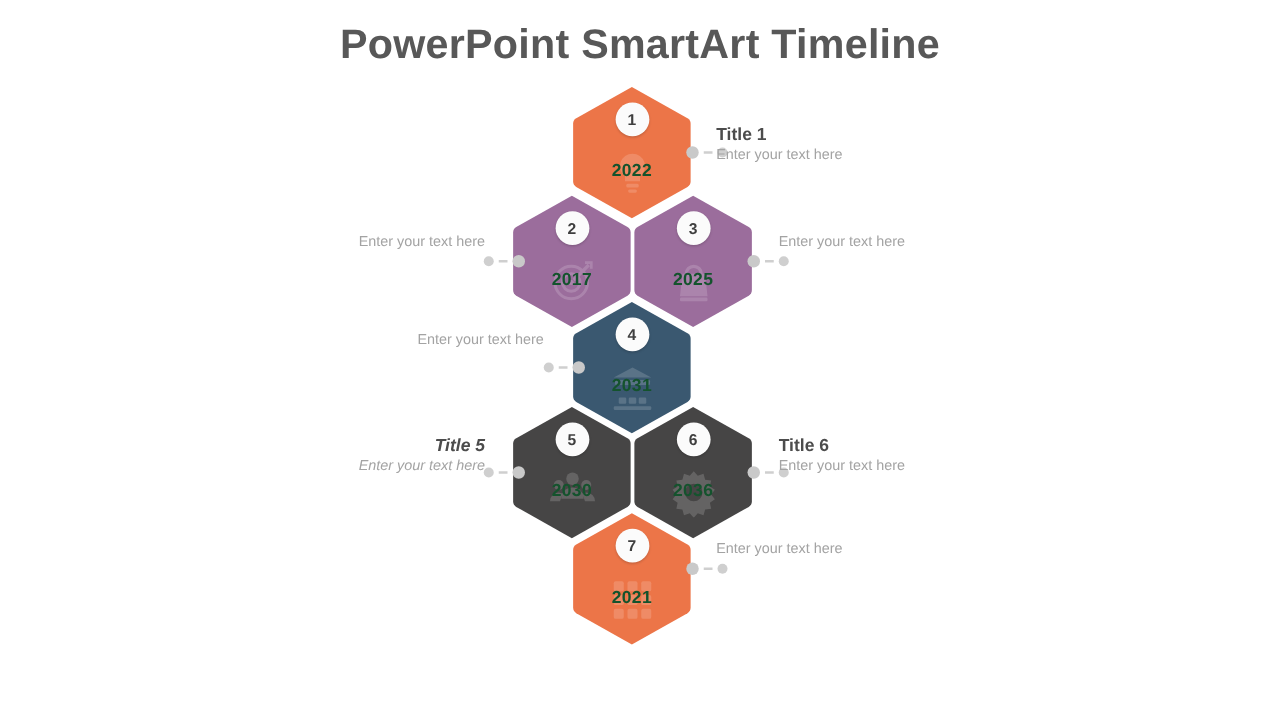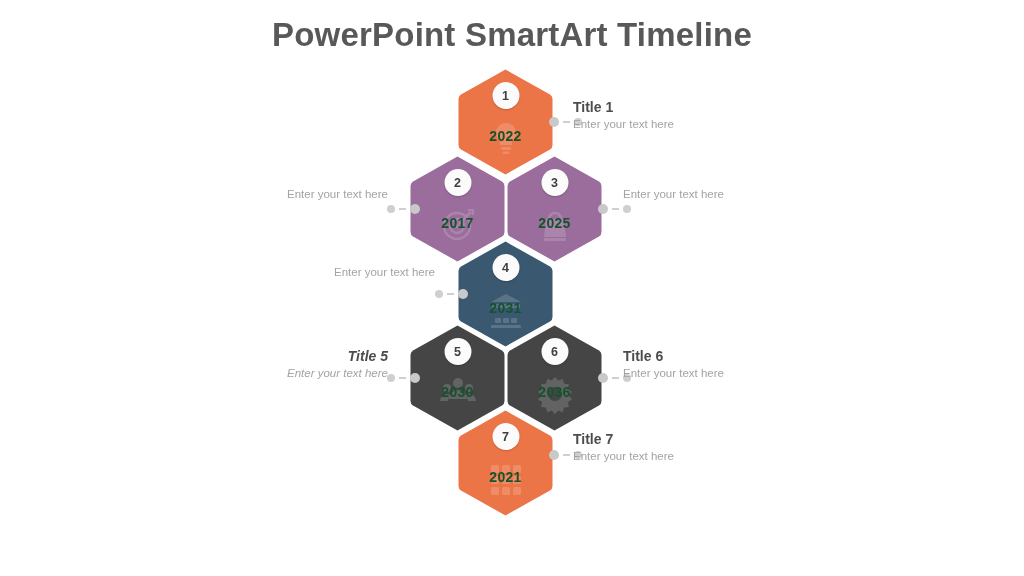--- a/index.html
+++ b/index.html
@@ -343,18 +343,17 @@
       </div>
       <div class="year">2021</div>
       <div class="badge" style="background: rgb(251, 251, 251); color: rgb(63, 63, 63);">7</div>
     </div>
     <div class="conn" style="left:549px; top:450px;">
       <span class="dot-big" style="background: rgb(201, 201, 201);"></span>
       <span class="dash"></span>
       <span class="dot-small"></span>
     </div>
     <div class="label right" style="left:573px; top:431px;">
-      <div class="ttl" style="color: rgb(76, 76, 76);">Title 7</div>
       <div class="desc" style="color: rgb(163, 163, 163);">Enter your text here</div>
     </div>
 
   </div>
 </div>
 
 </body></html>

